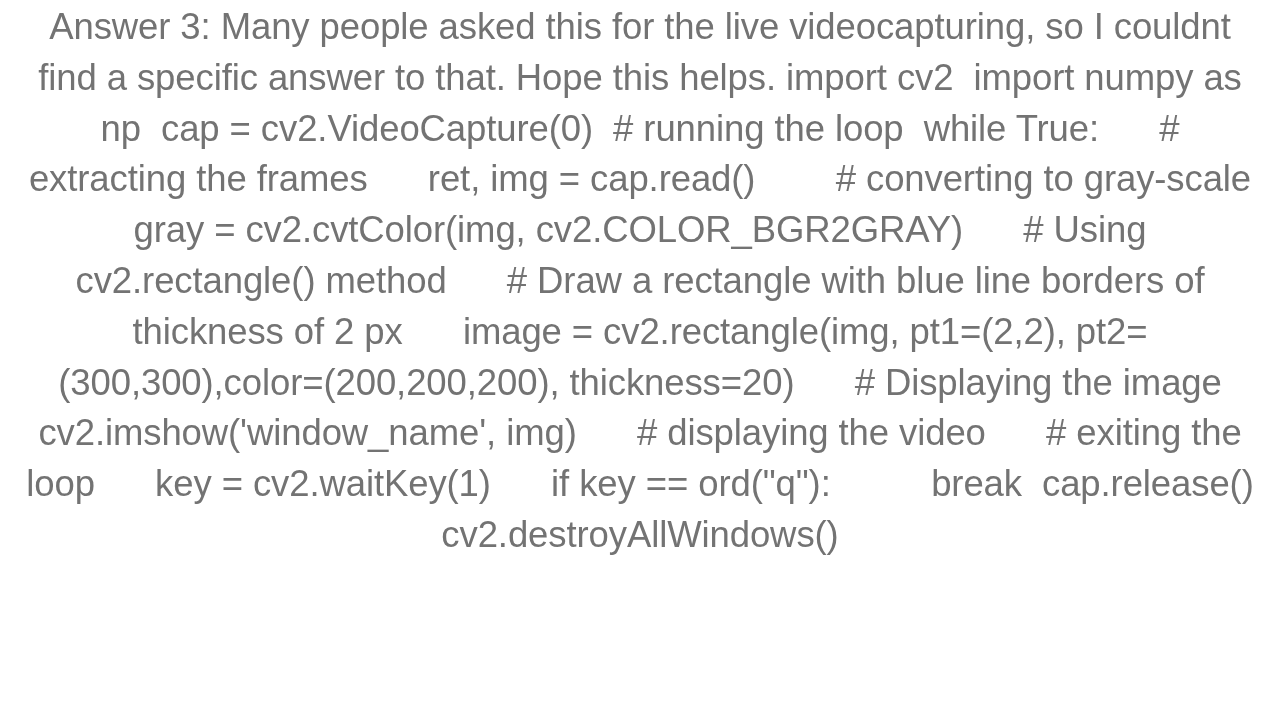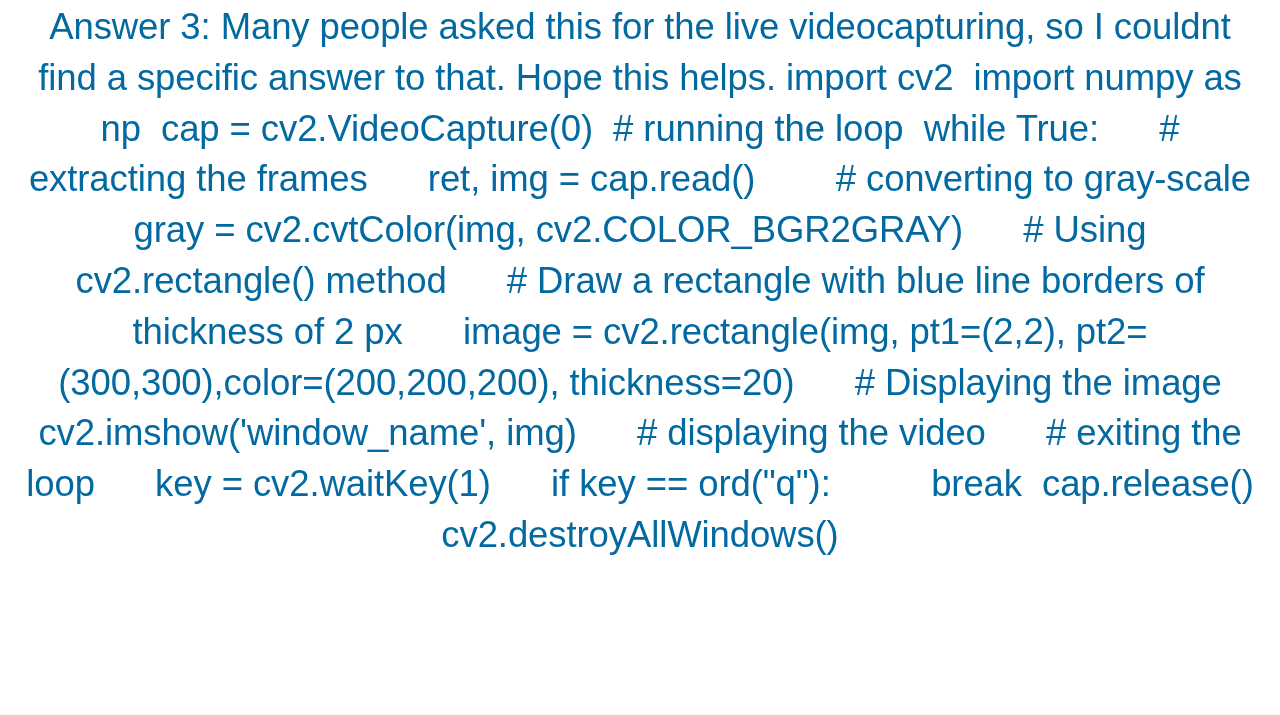--- a/index.html
+++ b/index.html
@@ -18,21 +18,21 @@
     height: 715px;
     background: #ffffff;
     display: block;
     box-sizing: border-box;
   }
   #answer-body {
     width: 1246px;
     margin: 0 auto;
     padding-top: 2px;
     text-align: center;
-    color: #0369a1;
+    color: #737373;
     font-size: 36.5px;
     line-height: 50.8px;
     font-weight: 400;
     letter-spacing: -0.1px;
     white-space: pre-wrap;
     word-wrap: break-word;
     overflow-wrap: break-word;
     font-family: "Liberation Sans", sans-serif;
   }
 </style>

